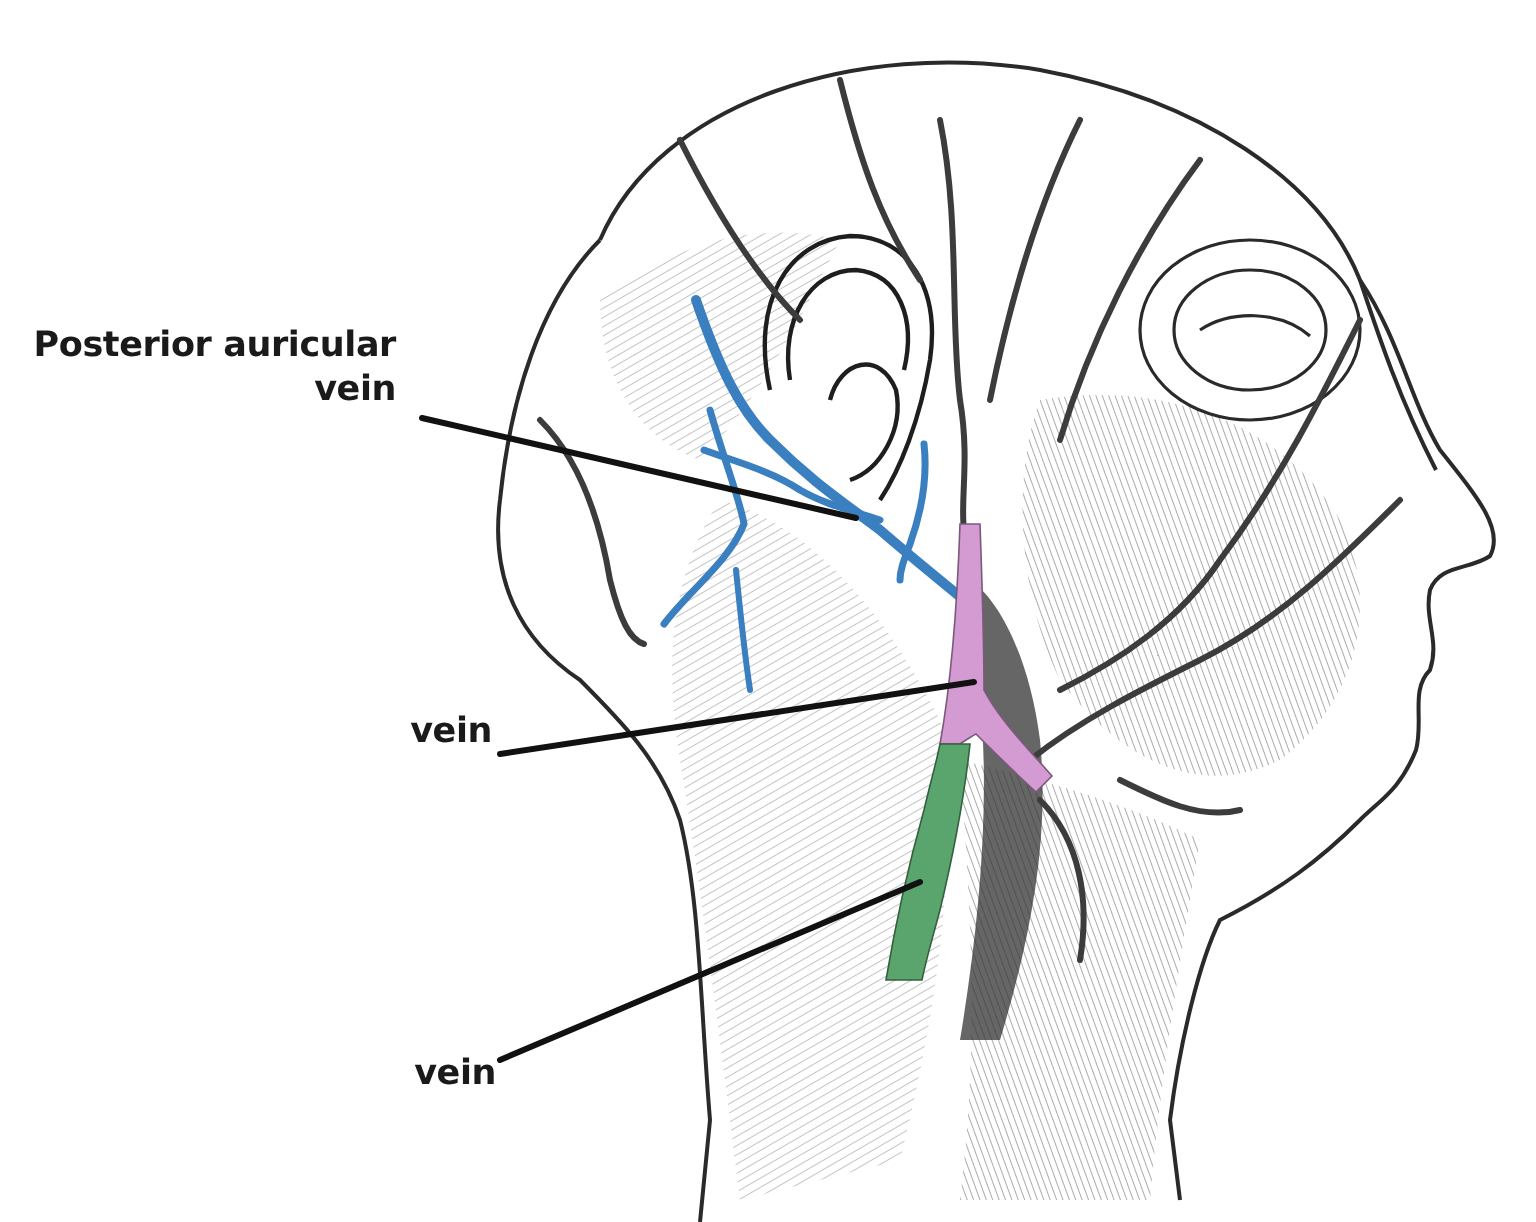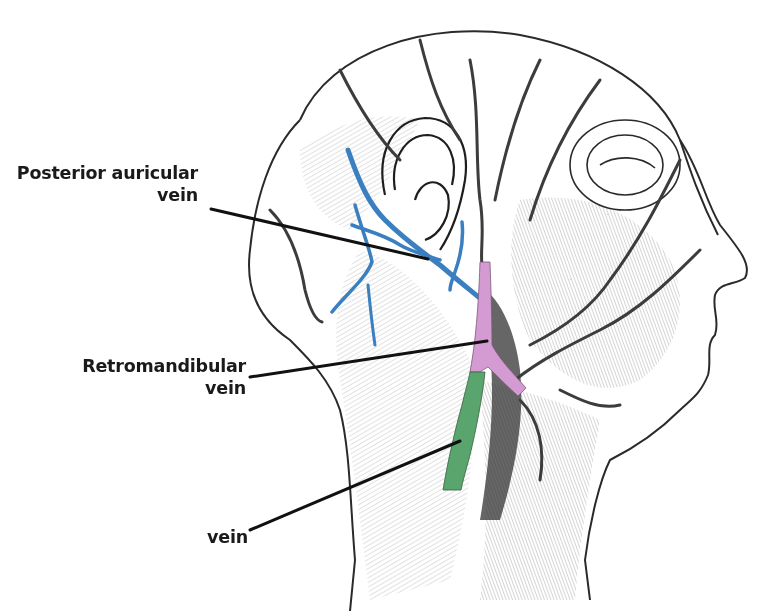--- a/index.html
+++ b/index.html
@@ -80,20 +80,19 @@
       <line x1="250" y1="530" x2="460" y2="441"></line>
     </g>
   </svg>
 
   <div class="label" style="left:8px; top:162px; width:190px;">
     <span>Posterior auricular</span>
     <span>vein</span>
   </div>
 
   <div class="label" style="left:50px; top:355px; width:196px;">
-    <span>Retromandibular</span>
     <span>vein</span>
   </div>
 
   <div class="label" style="left:70px; top:526px; width:178px;">
     <span>vein</span>
   </div>
 </div>
 
 </body></html>

